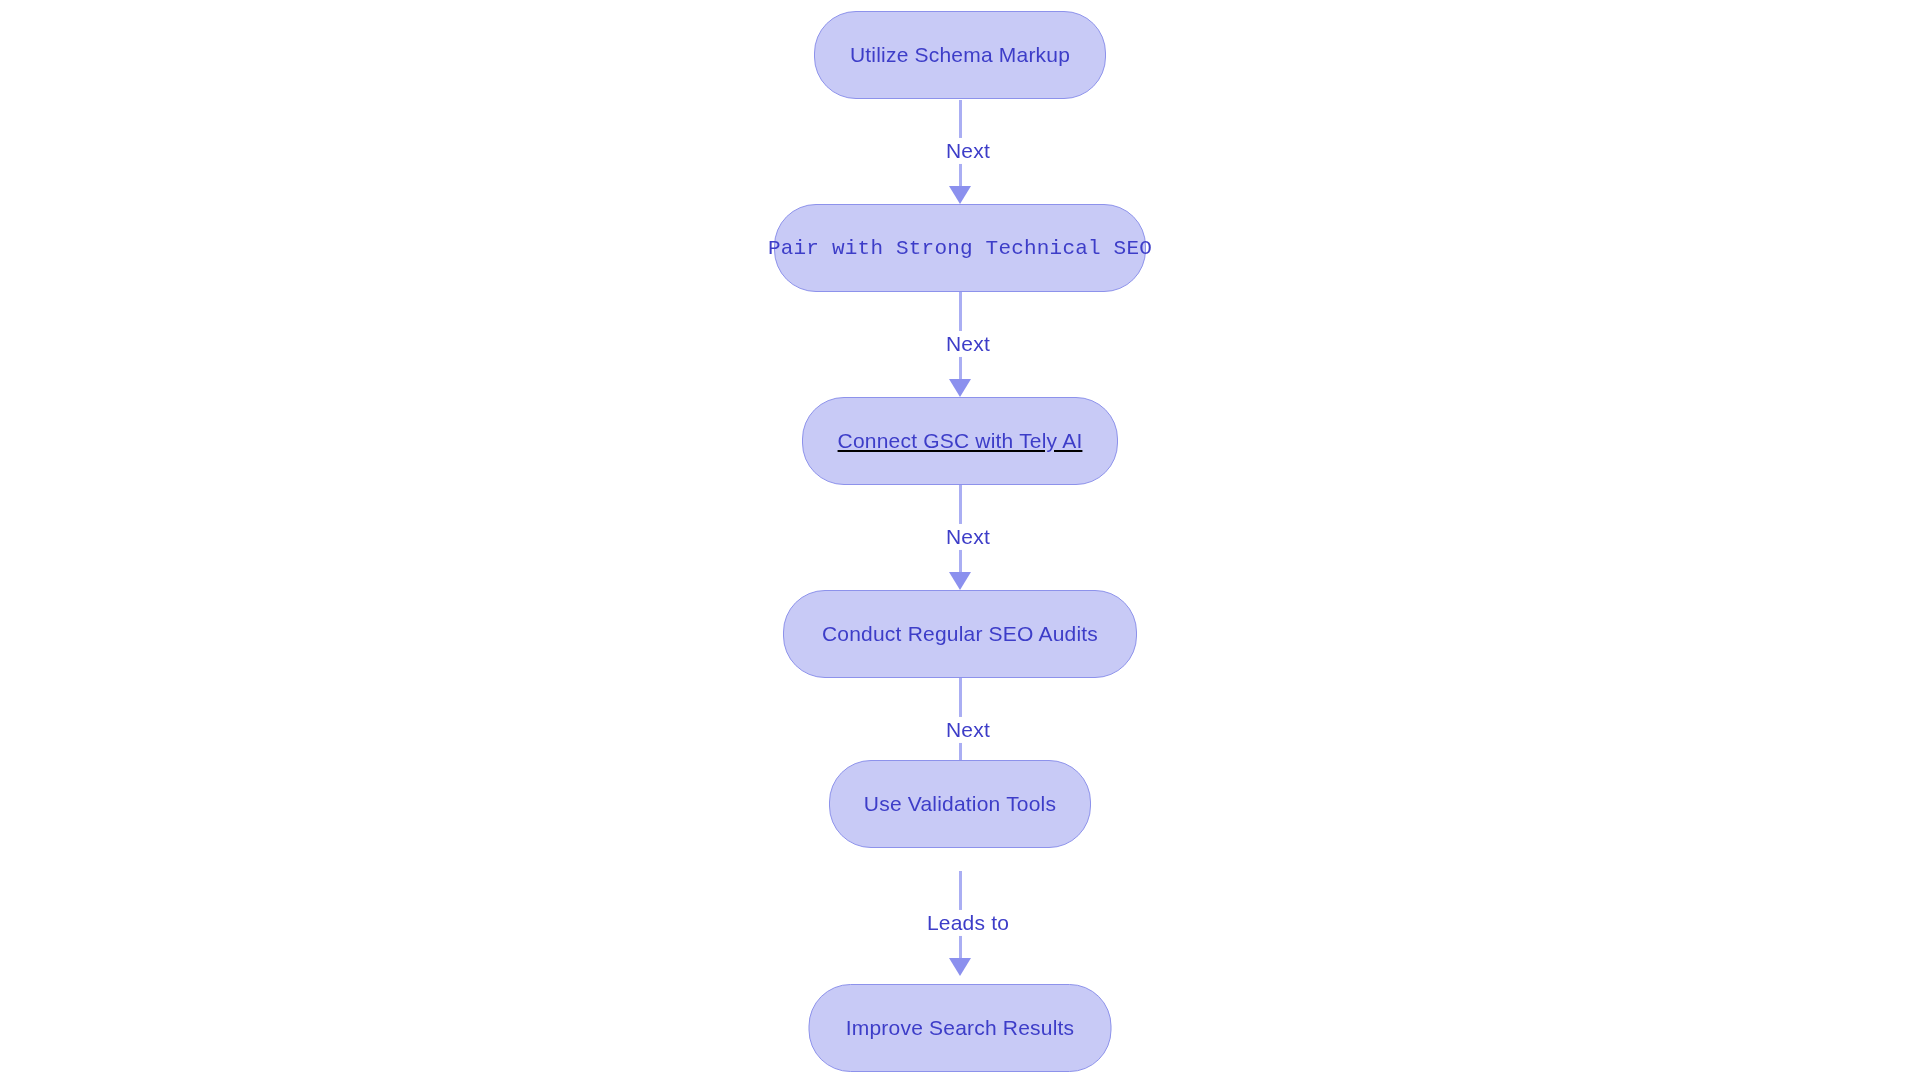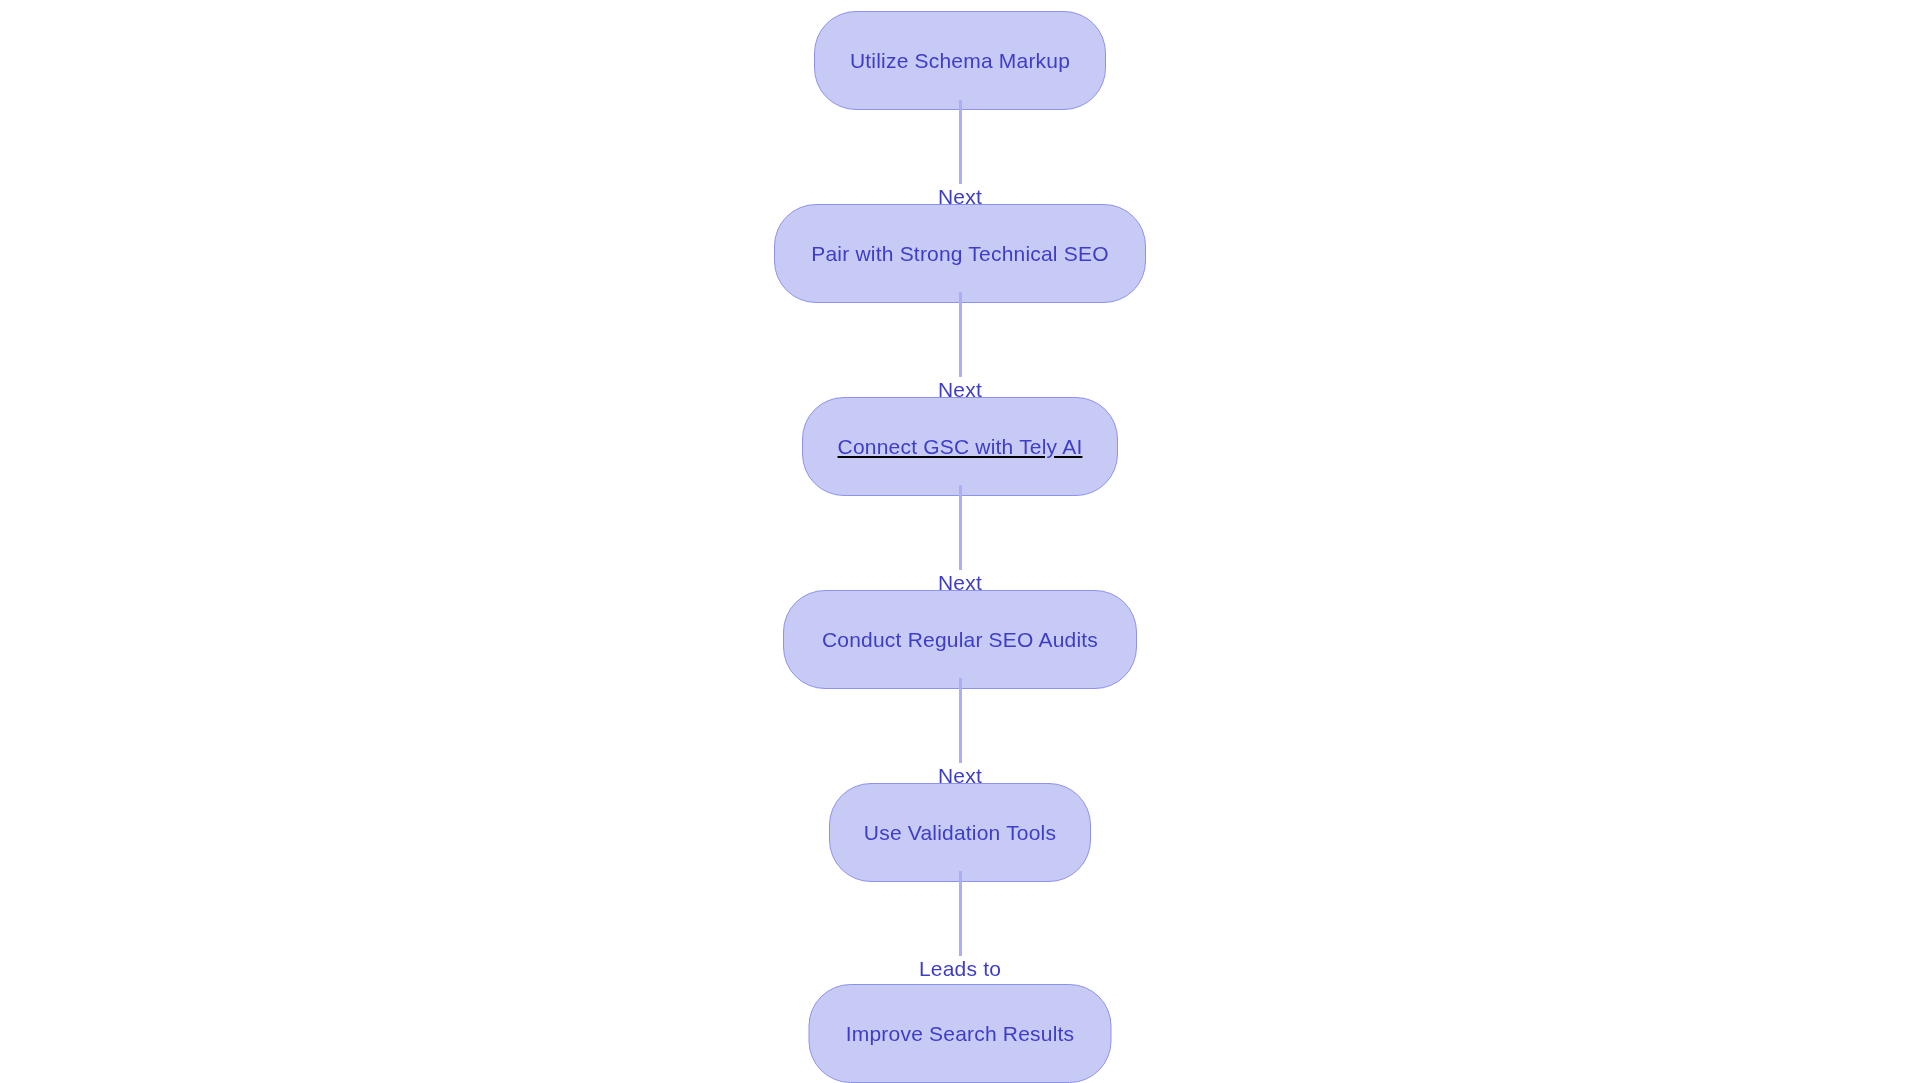--- a/index.html
+++ b/index.html
@@ -13,41 +13,41 @@
     width: 1920px;
     height: 1083px;
     background: var(--background, #ffffff);
     overflow: hidden;
   }
   
   .node {
     position: absolute;
     left: 50%;
     transform: translateX(-50%);
-    height: 99px;
+    height: 88px;
     border-radius: 42px;
     background: var(--node-fill, #c8caf6);
     border: 1.5px solid var(--node-border, #8d92eb);
     display: flex;
     align-items: center;
     justify-content: center;
     box-sizing: border-box;
   }
   .node-label {
     color: var(--node-text, #3d3dc8);
     font-size: 21px;
     letter-spacing: 0.2px;
     white-space: nowrap;
     text-align: center;
   }
   .n1 { top: 11px;  width: 292px; }
-  .n2 { top: 204px; width: 372px; }
+  .n2 { top: 204px; width: 372px; font-family: Liberation Mono, monospace; }
   .n3 { top: 397px; width: 316px; text-decoration: underline; }
   .n4 { top: 590px; width: 354px; }
-  .n5 { top: 783px; width: 262px; align-items: center; }
+  .n5 { top: 760px; width: 262px; align-items: center; }
   .n6 { top: 976px; width: 303px; margin-top: 8px; }
 
   
   .edge {
     position: absolute;
     left: 50%;
     width: 0;
   }
   .e1 { top: 100px; height: 104px; }
   .e2 { top: 292px; height: 105px; }
@@ -69,29 +69,28 @@
     left: -11px;
     width: 0;
     height: 0;
     border-left: 11px solid transparent;
     border-right: 11px solid transparent;
     border-top: 18px solid var(--arrowhead, #8b90ee);
   }
   .edge-label {
     position: absolute;
     top: 50%;
-    left: 0;
+    left: 8px;
     transform: translate(-50%, -54%);
     background: var(--background, #ffffff);
     padding: 1px 6px;
     color: var(--edge-label-text, #3d3dc8);
     font-size: 21px;
     letter-spacing: 0.2px;
     white-space: nowrap;
-    margin-top: 46px;
   }
 </style>
 </head>
 <body>
 
 <div class="canvas">
 
   <div class="node n1">
     <span class="node-label">Utilize Schema Markup</span>
   </div>

